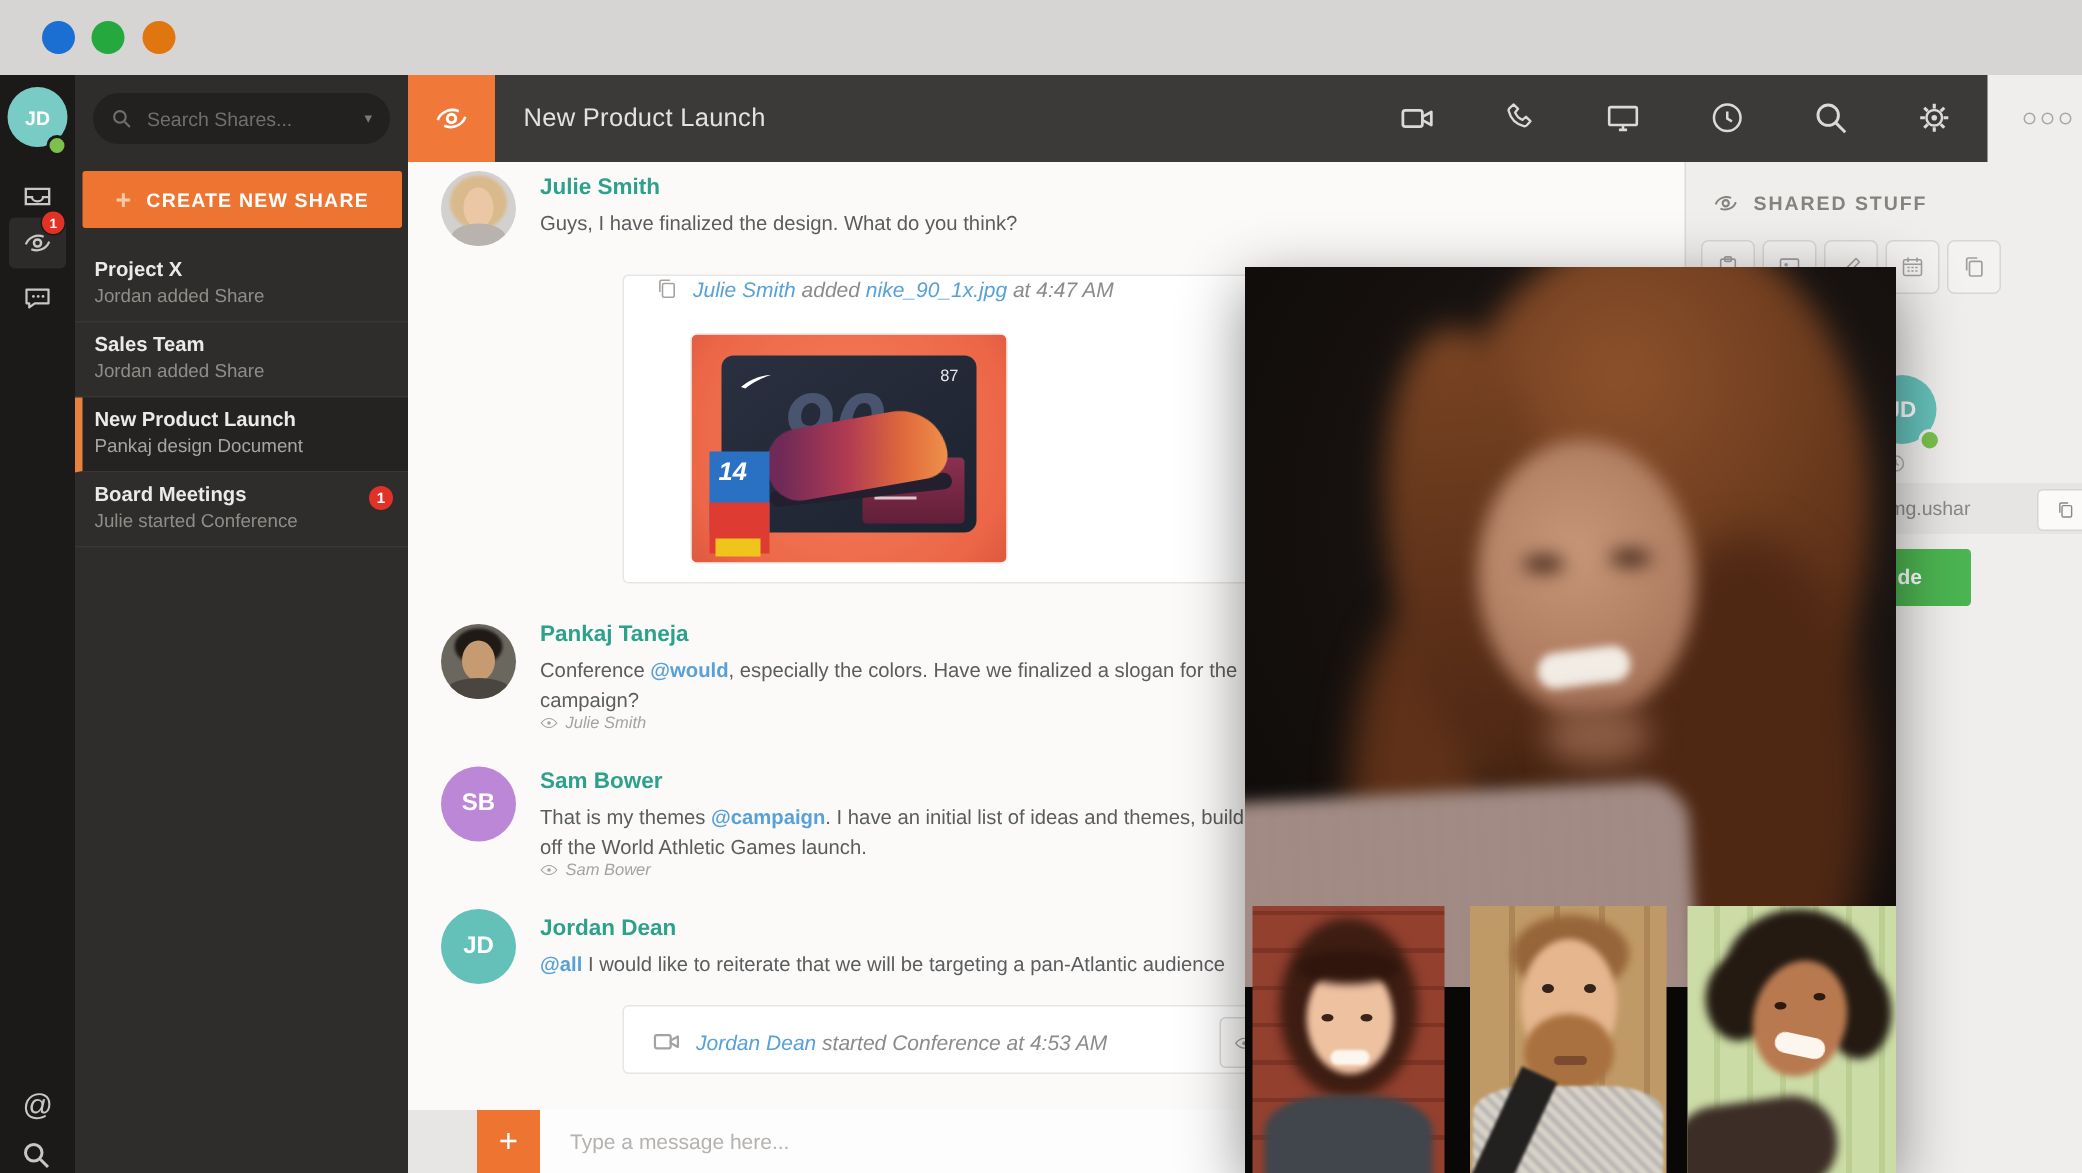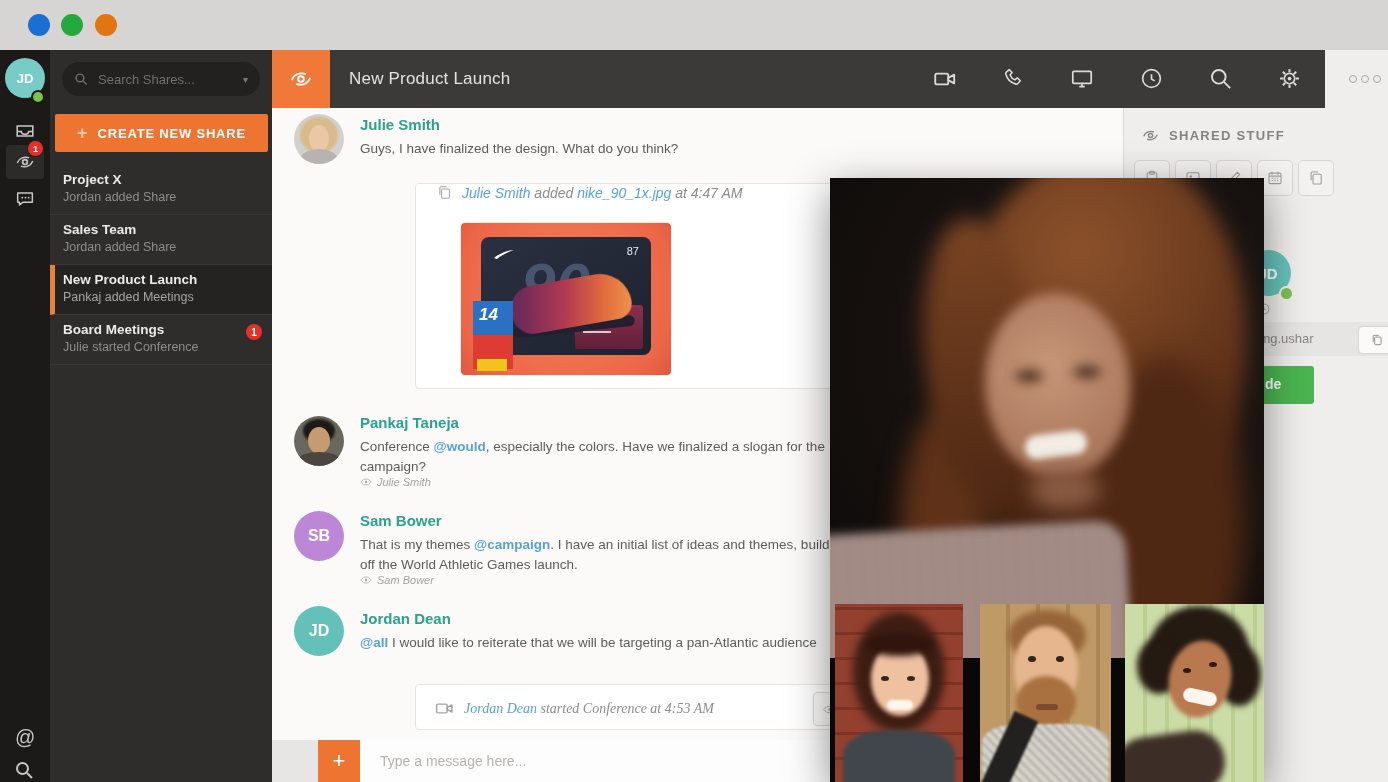--- a/index.html
+++ b/index.html
@@ -187,21 +187,21 @@
     <div class="share-item" style="top:115px;">
       <div class="t">Project X</div>
       <div class="s">Jordan added Share</div>
     </div>
     <div class="share-item" style="top:165px;">
       <div class="t">Sales Team</div>
       <div class="s">Jordan added Share</div>
     </div>
     <div class="share-item sel" style="top:215px;">
       <div class="t">New Product Launch</div>
-      <div class="s" style="color:#a7a5a2;">Pankaj added Meetings</div>
+      <div class="s" style="color:#a7a5a2;">Pankaj design Document</div>
     </div>
     <div class="share-item" style="top:265px;">
       <div class="t">Board Meetings</div>
       <div class="s">Julie started Conference</div>
       <div class="item-badge">
           <span>1</span>
         </div>
     </div>
   </div>
 
@@ -347,21 +347,21 @@
         </svg>
       <span>Sam Bower</span>
     </div>
 
     <div class="av" style="left:22px;top:498px;background:#63c1ba;">
       <div class="av-init">JD</div>
     </div>
     <div class="name" style="left:88px;top:502px;">Jordan Dean</div>
     <div class="mtext" style="left:88px;top:525px;width:600px;white-space:nowrap;"><span class="mention">@all</span><span> I would like to reiterate that we will be targeting a pan-Atlantic audience</span></div>
 
-    <div class="evt-card" style="left:143px;top:576px;width:437px;height:46px;font-family:Liberation Serif, serif;">
+    <div class="evt-card" style="left:143px;top:562px;width:437px;height:46px;">
       <div class="evt-line" style="left:18px;top:13px;">
         <svg viewBox="0 0 24 24" width="21" height="21" style="color:#a5a3a1;">
             <rect x="3" y="7" width="12" height="10" rx="1.5" fill="none" stroke="currentColor" stroke-width="1.7"></rect>
             <path d="M15 11l5.5-3v8L15 13z" fill="none" stroke="currentColor" stroke-width="1.7" stroke-linejoin="round"></path>
           </svg>
         <span><span class="evt-blue">Jordan Dean</span><span> started Conference at 4:53 AM</span></span>
       </div>
       <div class="mini-btn" style="left:397px;top:7px;">
         <svg viewBox="0 0 16 10" width="13" height="9">
             <path d="M1 5c2.2-2.8 4.5-4 7-4s4.8 1.2 7 4c-2.2 2.8-4.5 4-7 4S3.2 7.8 1 5z" fill="none" stroke="currentColor"></path>

